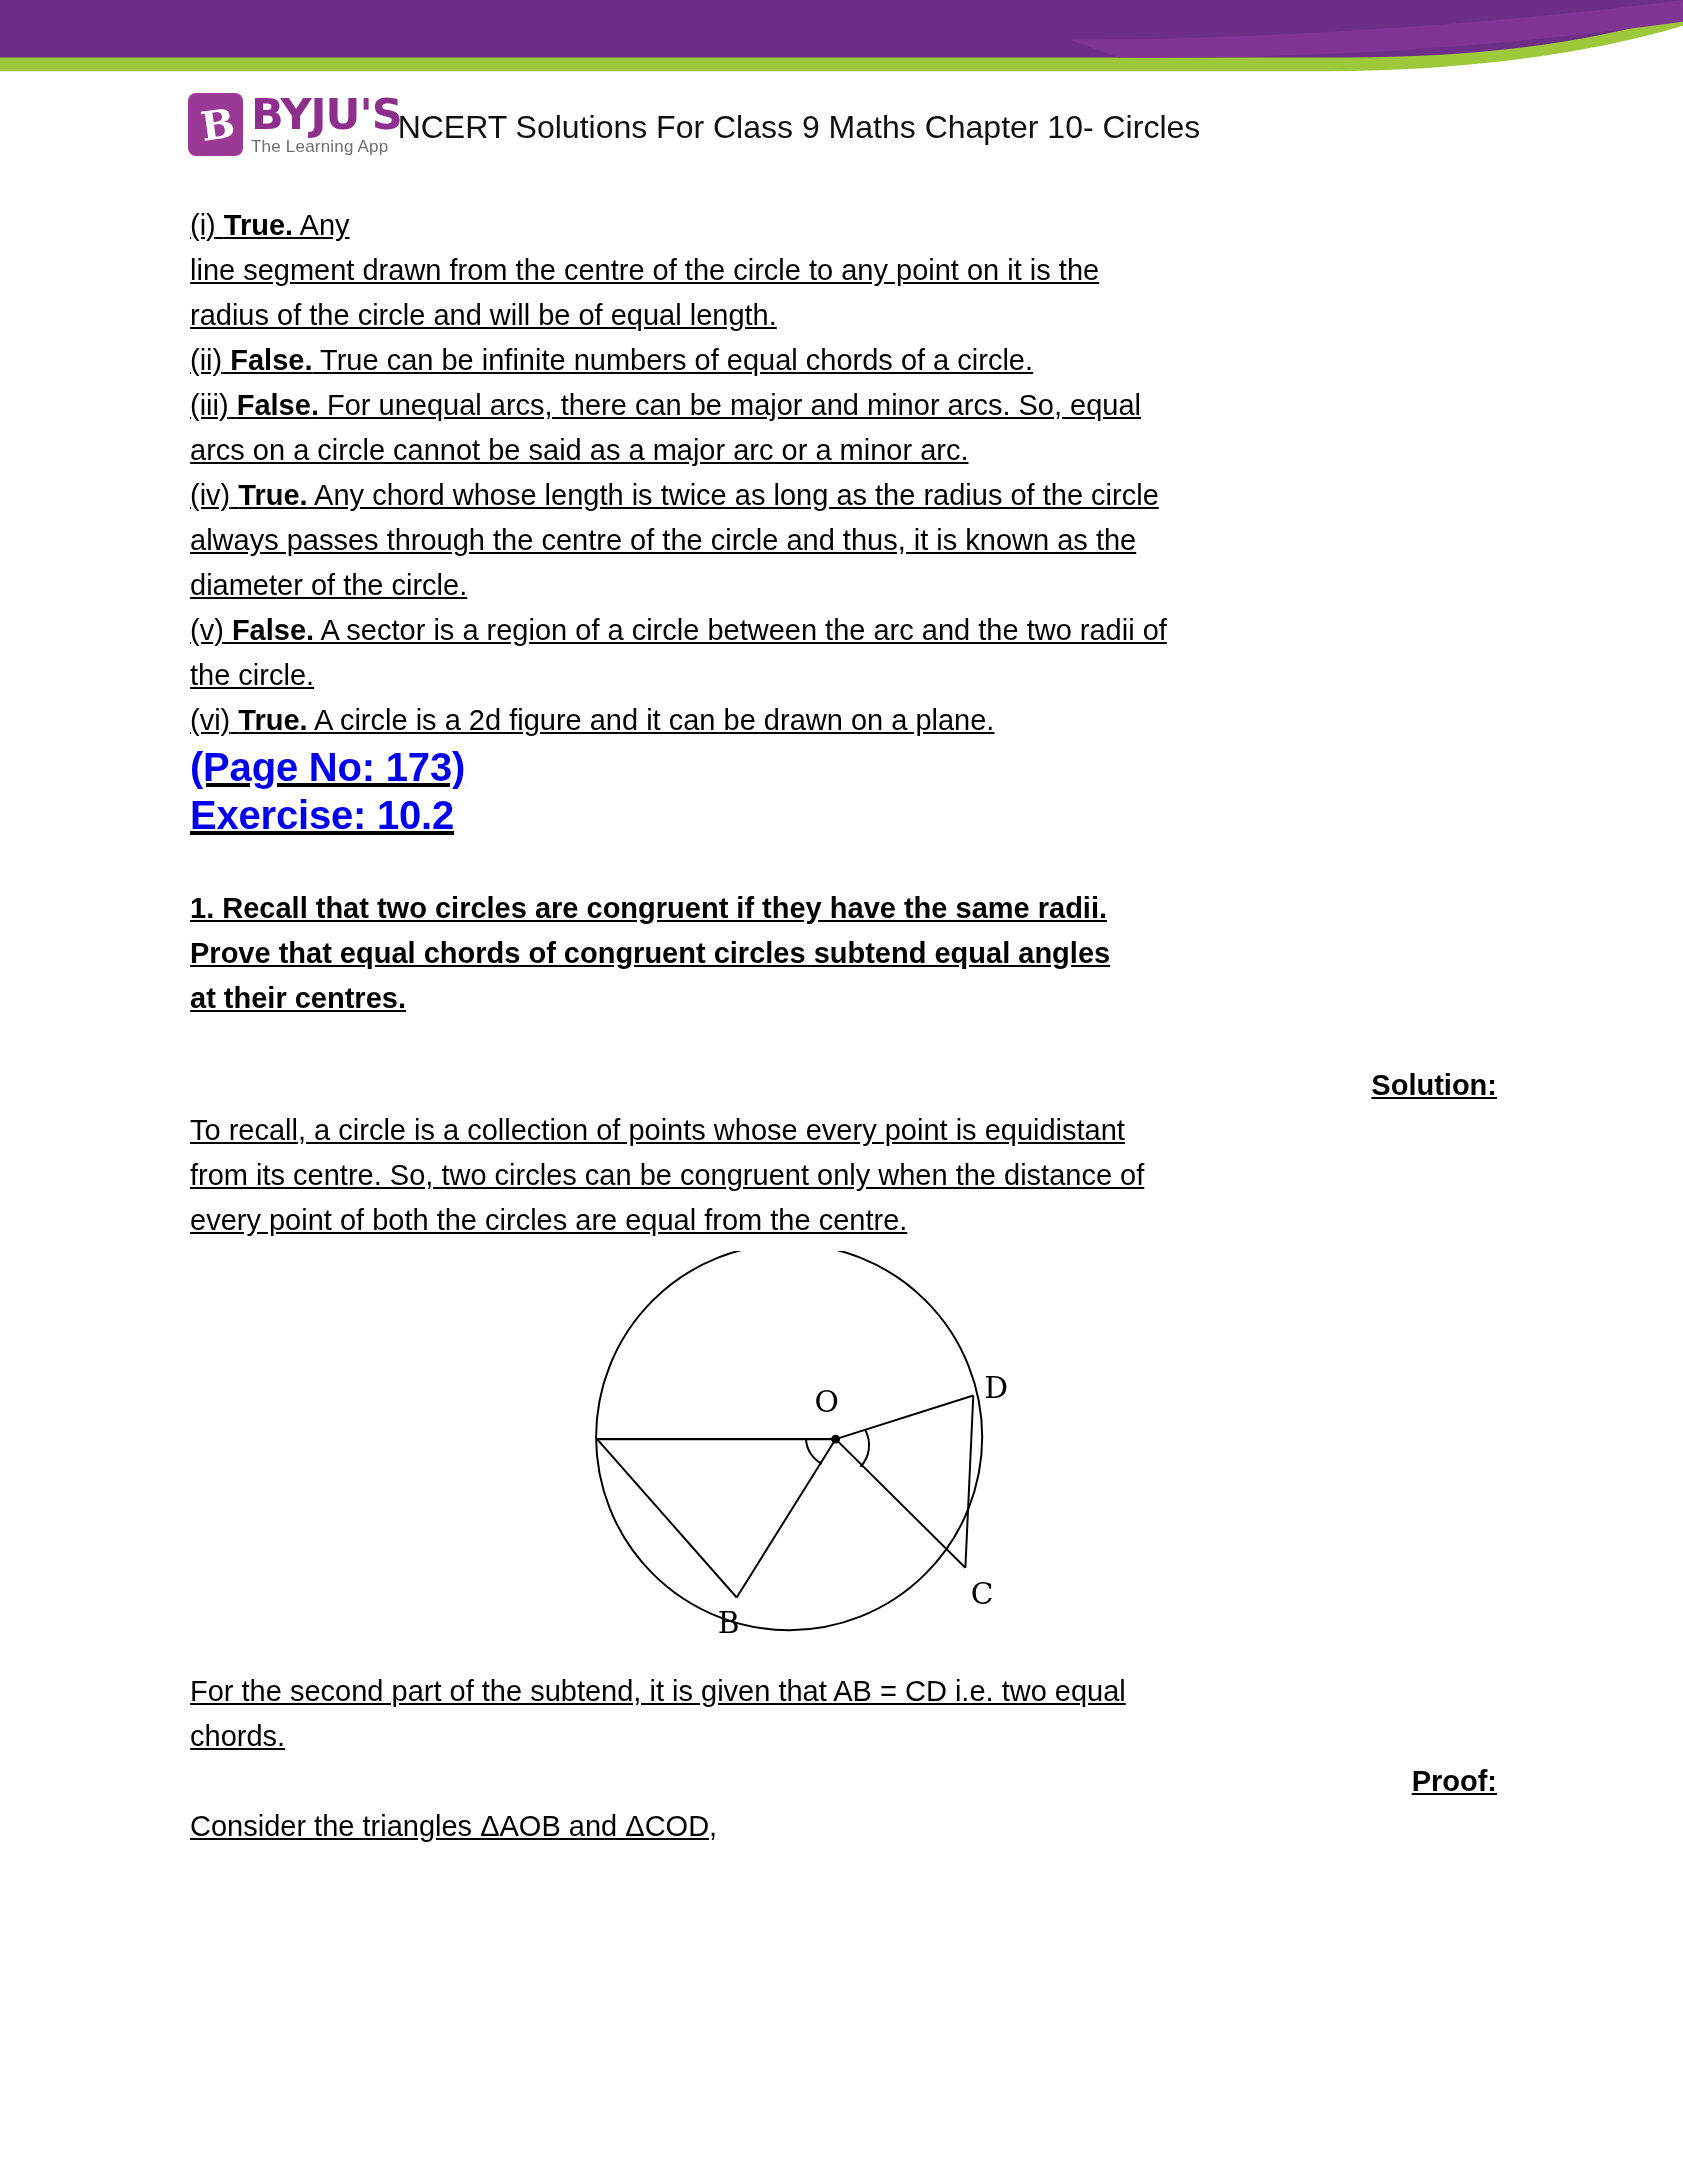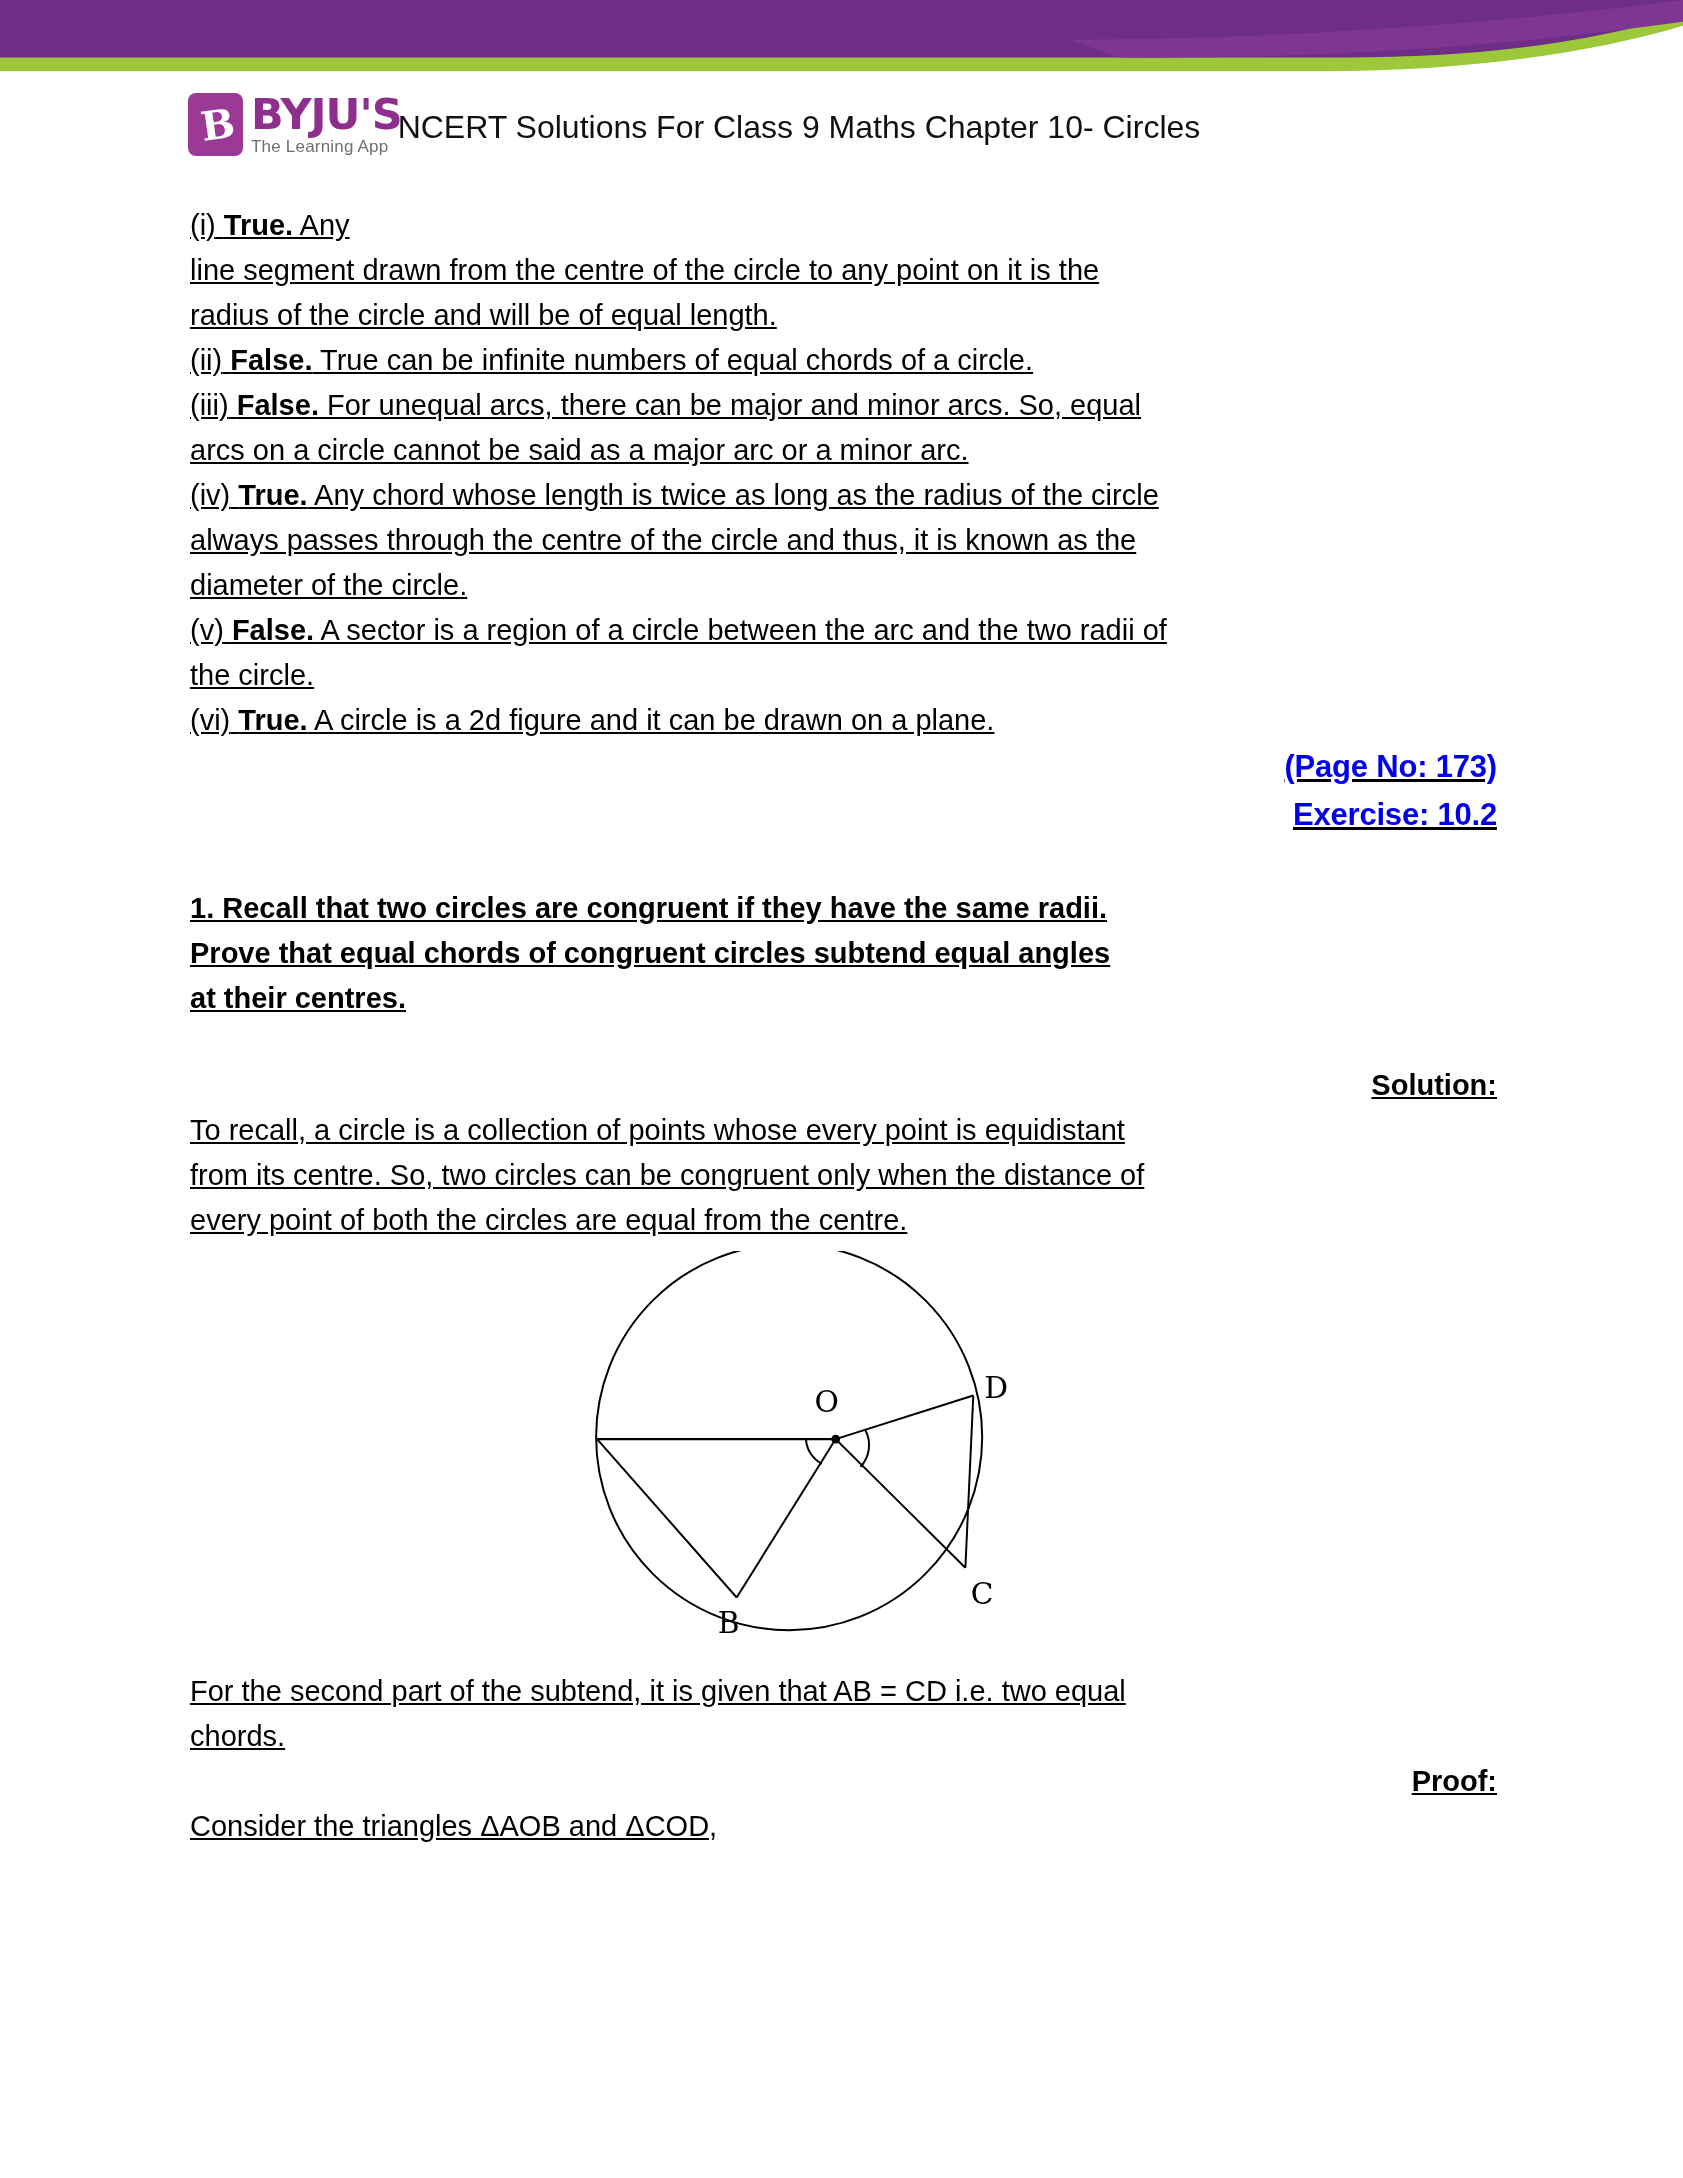--- a/index.html
+++ b/index.html
@@ -109,24 +109,23 @@
   .para {
     margin: 0;
     font-size: 29px;
     line-height: 45px;
   }
   .para b { font-weight: bold; }
   .blue-heading {
     margin: 0;
     color: #0000EE;
     font-weight: bold;
-    font-size: 31px;
+    font-size: 40px;
     line-height: 48px;
     letter-spacing: -0.2px;
-    text-align: right;
   }
   .q-heading {
     margin: 0;
     font-weight: bold;
     font-size: 29px;
     line-height: 45px;
   }
   .spacer-lg { height: 47px; }
   .spacer-md { height: 42px; }
   .bold-label {

